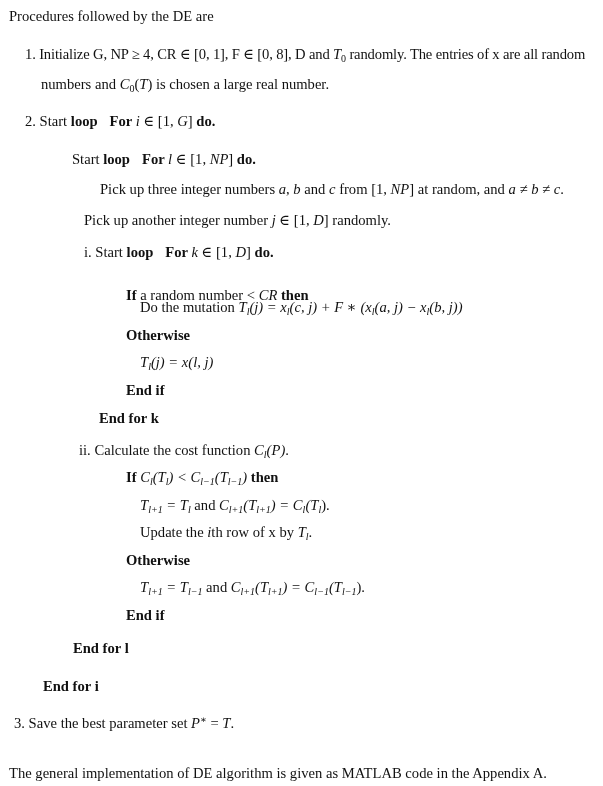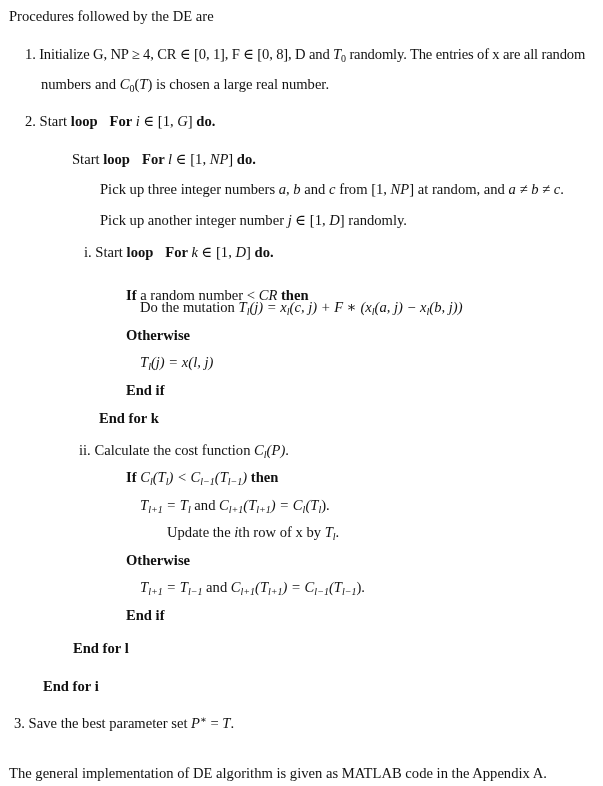--- a/index.html
+++ b/index.html
@@ -49,21 +49,21 @@
   </div>
 
   <div class="line" style="left:72px; top:150px;">
     <span>Start </span><span class="b">loop</span><span class="gap"></span><span class="b">For </span><span class="m">l</span><span> ∈ [1, </span><span class="m">NP</span><span>] </span><span class="b">do.</span>
   </div>
 
   <div class="line" style="left:100px; top:180px;">
     <span>Pick up three integer numbers </span><span class="m">a</span><span>, </span><span class="m">b</span><span> and </span><span class="m">c</span><span> from [1, </span><span class="m">NP</span><span>] at random, and </span><span class="m">a ≠ b ≠ c</span><span>.</span>
   </div>
 
-  <div class="line" style="left:100px; top:211px;text-align:right;">
+  <div class="line" style="left:84px; top:211px;text-align:right;">
     <span>Pick up another integer number </span><span class="m">j</span><span> ∈ [1, </span><span class="m">D</span><span>] randomly.</span>
   </div>
 
   <div class="line" style="left:84px; top:243px;">
     <span>i.</span>
     <span>Start </span><span class="b">loop</span><span class="gap"></span><span class="b">For </span><span class="m">k</span><span> ∈ [1, </span><span class="m">D</span><span>] </span><span class="b">do.</span>
   </div>
 
   <div class="line" style="left:126px; top:271px;margin-top:15px;">
     <span class="b">If</span><span> a random number &lt; </span><span class="m">CR</span><span class="b"> then</span>
@@ -89,21 +89,21 @@
   </div>
 
   <div class="line" style="left:126px; top:468px;">
     <span class="b">If </span><span class="m">C</span><sub class="m">l</sub><span class="m">(T</span><sub class="m">l</sub><span class="m">) &lt; C</span><sub class="m">l−1</sub><span class="m">(T</span><sub class="m">l−1</sub><span class="m">)</span><span class="b"> then</span>
   </div>
 
   <div class="line" style="left:140px; top:496px;text-align:center;">
     <span class="m">T</span><sub class="m">l+1</sub><span class="m"> = T</span><sub class="m">l</sub><span> and </span><span class="m">C</span><sub class="m">l+1</sub><span class="m">(T</span><sub class="m">l+1</sub><span class="m">) = C</span><sub class="m">l</sub><span class="m">(T</span><sub class="m">l</sub><span>).</span>
   </div>
 
-  <div class="line" style="left:140px; top:523px;margin-left:27px;">
+  <div class="line" style="left:140px; top:523px;">
     <span>Update the </span><span class="m">i</span><span>th row of x by </span><span class="m">T</span><sub class="m">l</sub><span>.</span>
   </div>
 
   <div class="line b" style="left:126px; top:551px;">Otherwise</div>
 
   <div class="line" style="left:140px; top:578px;">
     <span class="m">T</span><sub class="m">l+1</sub><span class="m"> = T</span><sub class="m">l−1</sub><span> and </span><span class="m">C</span><sub class="m">l+1</sub><span class="m">(T</span><sub class="m">l+1</sub><span class="m">) = C</span><sub class="m">l−1</sub><span class="m">(T</span><sub class="m">l−1</sub><span>).</span>
   </div>
 
   <div class="line b" style="left:126px; top:606px;">End if</div>

